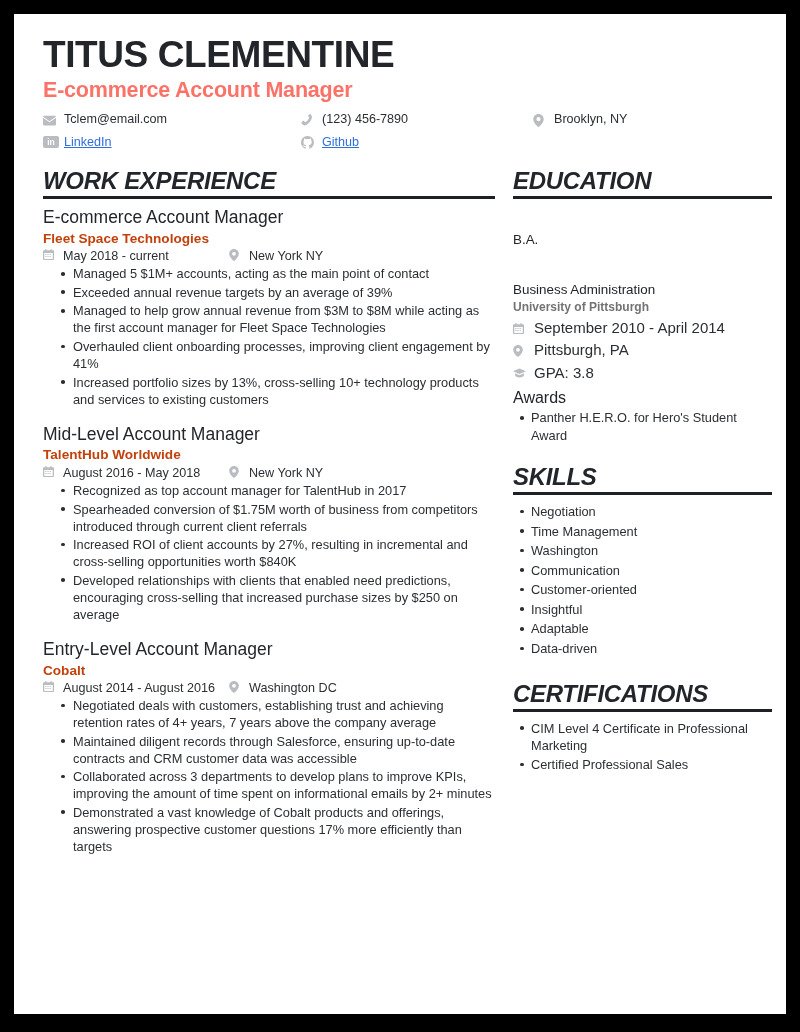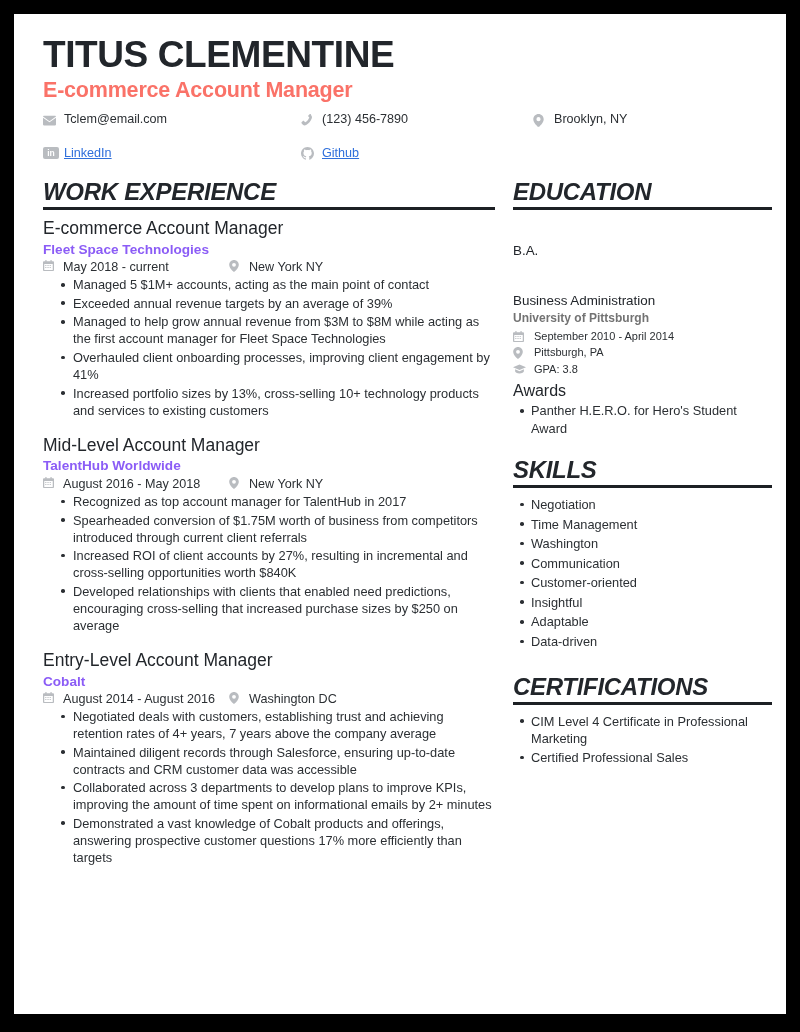--- a/index.html
+++ b/index.html
@@ -39,21 +39,21 @@
     font-size: 21.5px;
     font-weight: 700;
     color: #fa7268;
     letter-spacing: -0.2px;
     margin: 0 0 10px 5px;
     line-height: 1.1;
   }
   .contact-grid {
     display: grid;
     grid-template-columns: 258px 232px auto;
-    row-gap: 18px;
+    row-gap: 7px;
     margin-left: 5px;
     margin-bottom: 18px;
   }
   .contact-item {
     display: flex;
     align-items: center;
     font-size: 12.6px;
     color: #2b2f33;
     line-height: 1.2;
   }
@@ -99,21 +99,21 @@
   .entry-title {
     font-size: 17.5px;
     font-weight: 400;
     color: #22262b;
     line-height: 1.25;
     margin: 0;
   }
   .entry-org {
     font-size: 13.6px;
     font-weight: 700;
-    color: #8b5cf6;
+    color: #c2410c;
     line-height: 1.3;
     margin: 1px 0 2px 0;
   }
   .meta-row {
     display: flex;
     align-items: center;
     font-size: 12.6px;
     color: #2b2f33;
     margin-bottom: 2px;
   }
@@ -154,21 +154,21 @@
   .edu-school {
     font-size: 12px;
     font-weight: 700;
     color: #737373;
     line-height: 1.42;
     margin-bottom: 1px;
   }
   .edu-meta {
     display: flex;
     align-items: center;
-    font-size: 11px;
+    font-size: 15px;
     color: #2b2f33;
     line-height: 1.5;
   }
   .edu-meta .ci { width: 17px; min-width: 17px; margin-right: 4px; display: inline-flex; }
   .awards-label {
     font-size: 16px;
     font-weight: 400;
     color: #22262b;
     margin: 5px 0 2px 0;
   }

